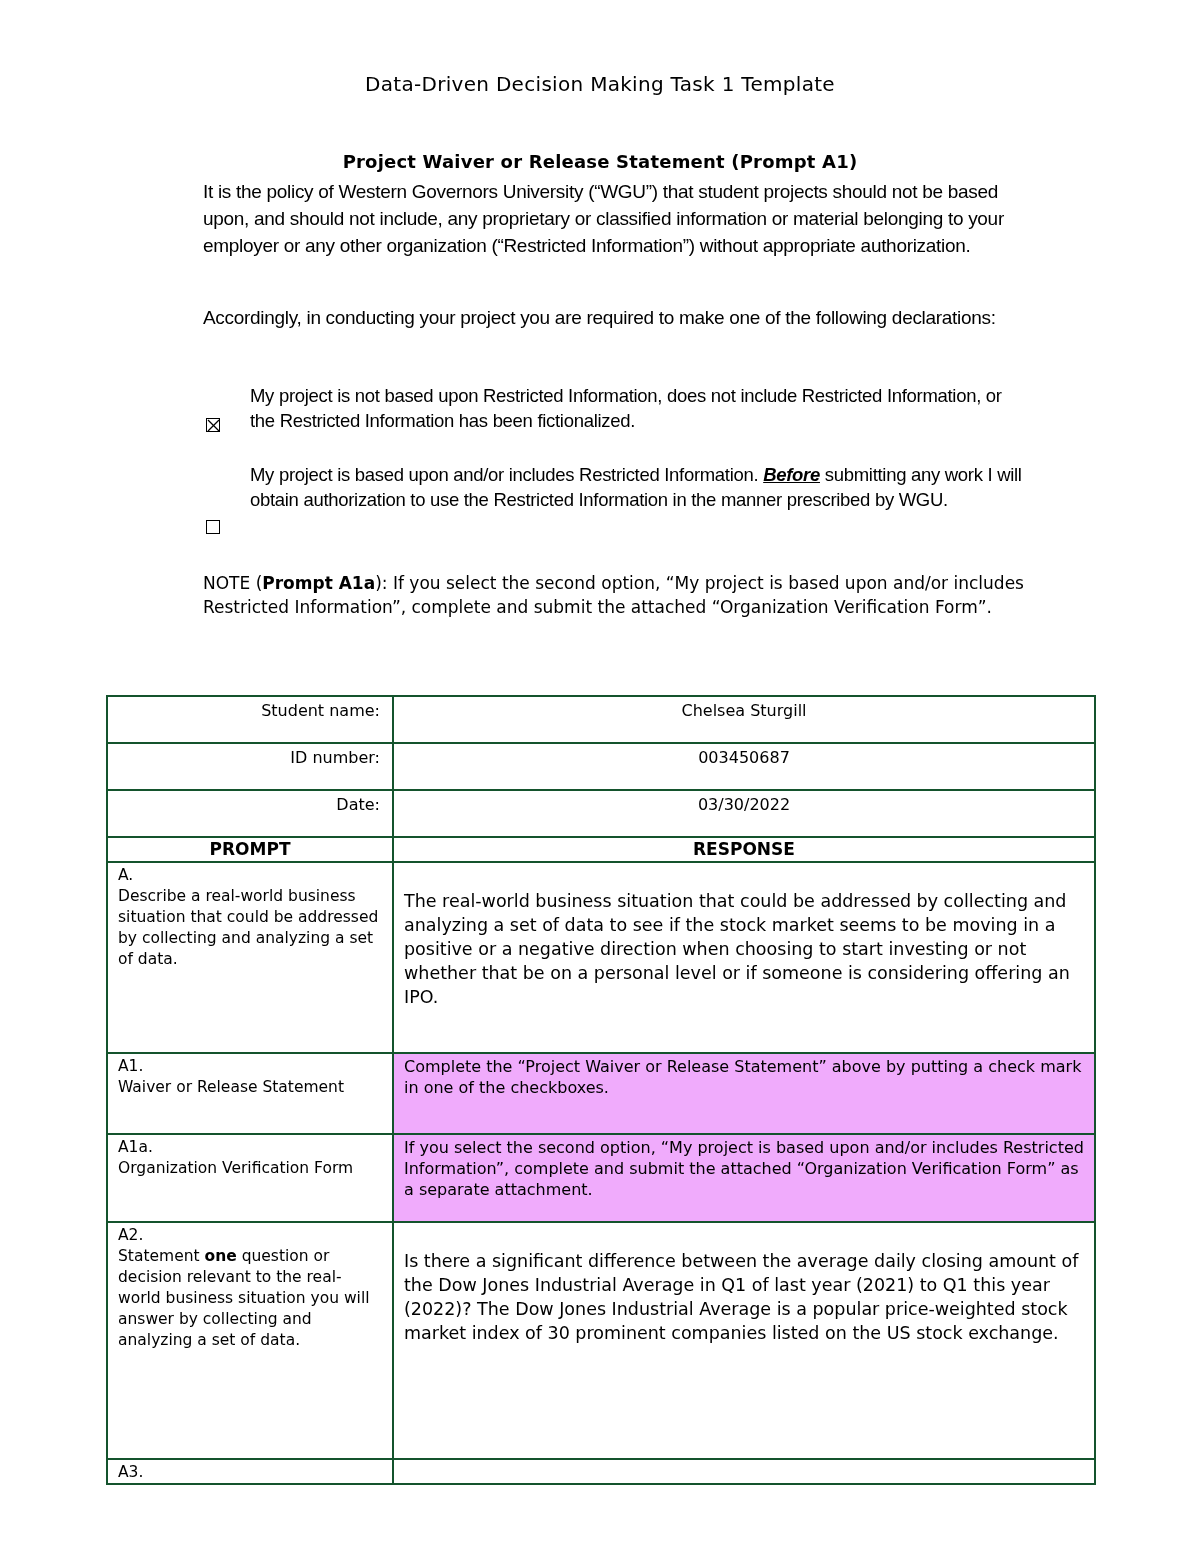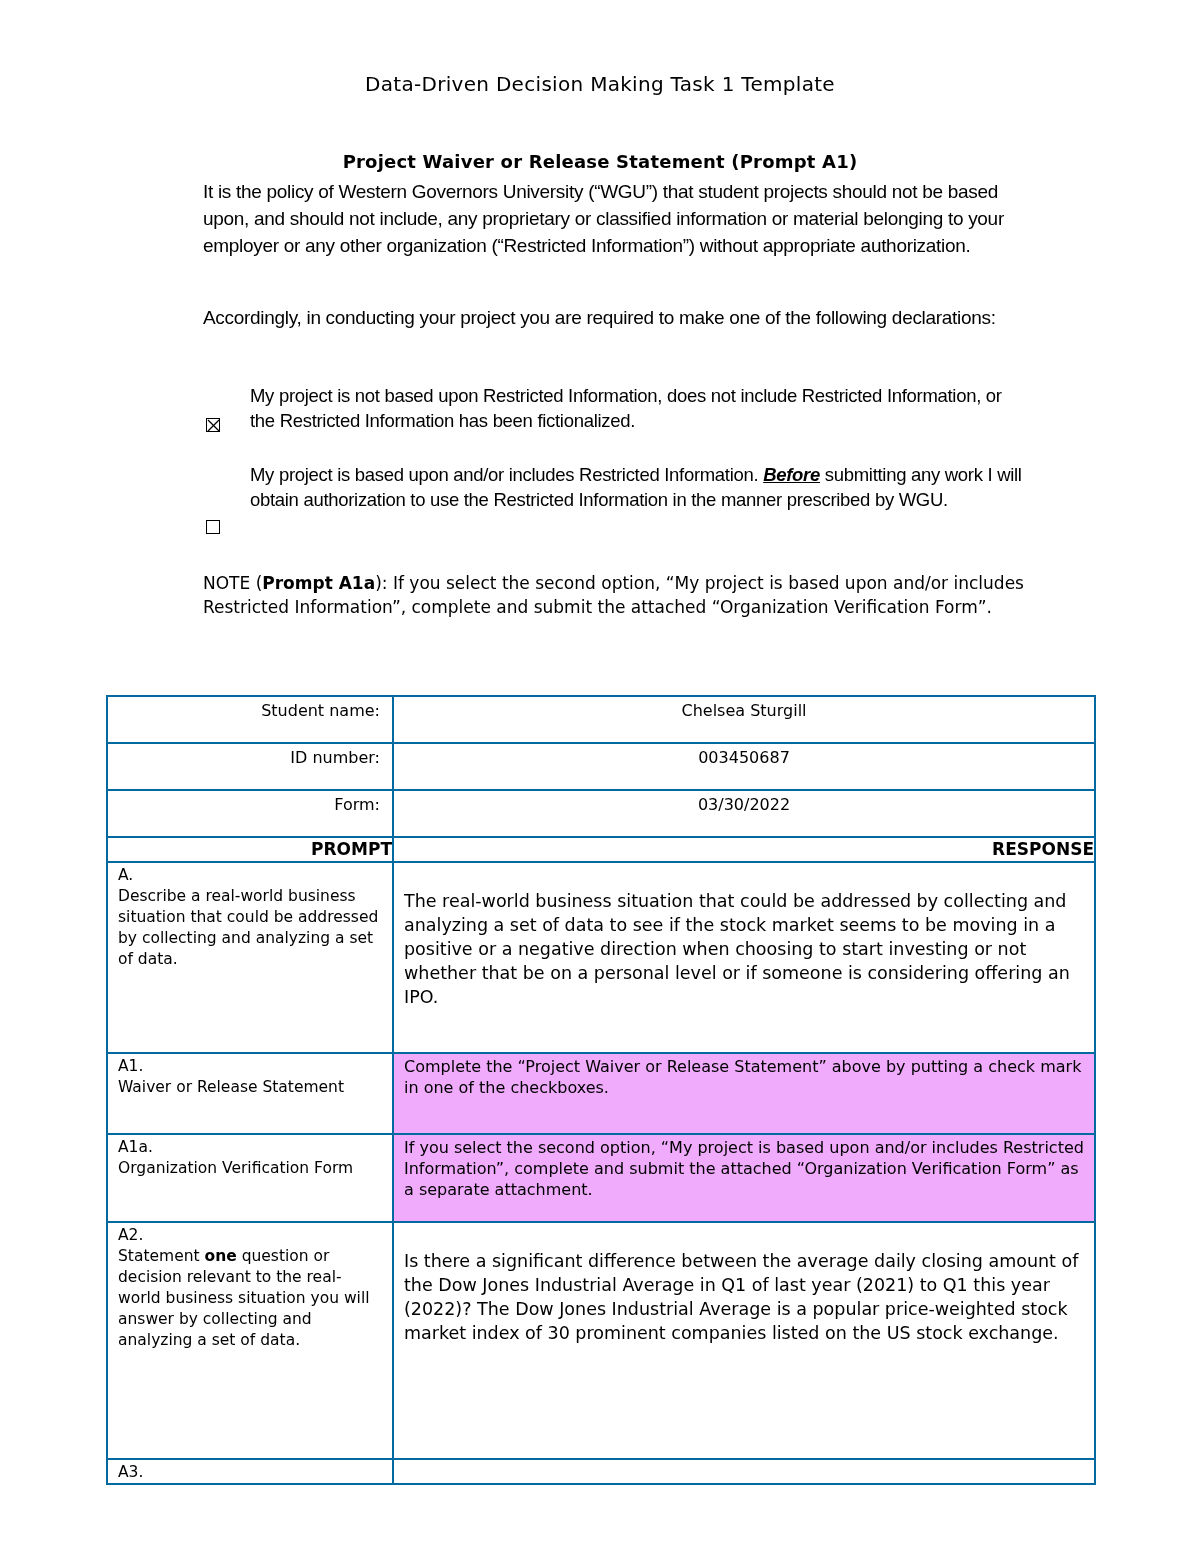--- a/index.html
+++ b/index.html
@@ -14,24 +14,24 @@
   .decl { position:absolute; left:250px; width:780px; font-size:18.5px; line-height:25px; letter-spacing:-0.3px; }
   .d1 { top:383px; }
   .d2 { top:462px; }
   .cb { position:absolute; width:14px; height:14px; border:1.5px solid #000; box-sizing:border-box; }
   .cb1 { left:206px; top:418px; }
   .cb2 { left:206px; top:520px; }
   .cb1 svg { position:absolute; left:0; top:0; }
   .before { font-weight:bold; font-style:italic; text-decoration:underline; }
   .note { position:absolute; left:203px; width:900px; top:571px; font-size:17px; line-height:24px; }
   table.form { position:absolute; left:106px; top:695px; width:990px; border-collapse:collapse; font-family:"DejaVu Sans", sans-serif; font-size:16px; }
-  table.form td { border:2px solid #0369a1; vertical-align:top; padding:0; }
+  table.form td { border:2px solid #14532d; vertical-align:top; padding:0; }
   td.lbl { width:272px; text-align:right; padding:4px 12px 0 0 !important; }
   td.val { text-align:center; padding-top:4px !important; }
-  td.hdr { text-align:right; font-weight:bold; font-size:17px; line-height:22px; }
+  td.hdr { text-align:center; font-weight:bold; font-size:17px; line-height:22px; }
   td.pcell { padding:2px 10px 0 10px !important; line-height:21px; font-size:15.5px; }
   td.rcell { padding:2px 10px 0 10px !important; font-size:17.5px; line-height:24px; }
   td.shade { background:#f0abfc; font-size:16px; line-height:21px; }
   .b { font-weight:bold; }
 </style>
 </head>
 <body>
 
 <div class="title verdana">Data-Driven Decision Making Task 1 Template</div>
 <div class="subtitle verdana">Project Waiver or Release Statement (Prompt A1)</div>
@@ -56,21 +56,21 @@
   <tbody>
       <tr style="height:47px">
     <td class="lbl">Student name:</td>
     <td class="val">Chelsea Sturgill</td>
   </tr>
   <tr style="height:47px">
     <td class="lbl">ID number:</td>
     <td class="val">003450687</td>
   </tr>
   <tr style="height:47px">
-    <td class="lbl">Form:</td>
+    <td class="lbl">Date:</td>
     <td class="val">03/30/2022</td>
   </tr>
   <tr style="height:25px">
     <td class="hdr">PROMPT</td>
     <td class="hdr">RESPONSE</td>
   </tr>
   <tr style="height:191px">
     <td class="pcell">
           <div>A.</div>
           <div>Describe a real-world business situation that could be addressed by collecting and analyzing a set of data.</div>

